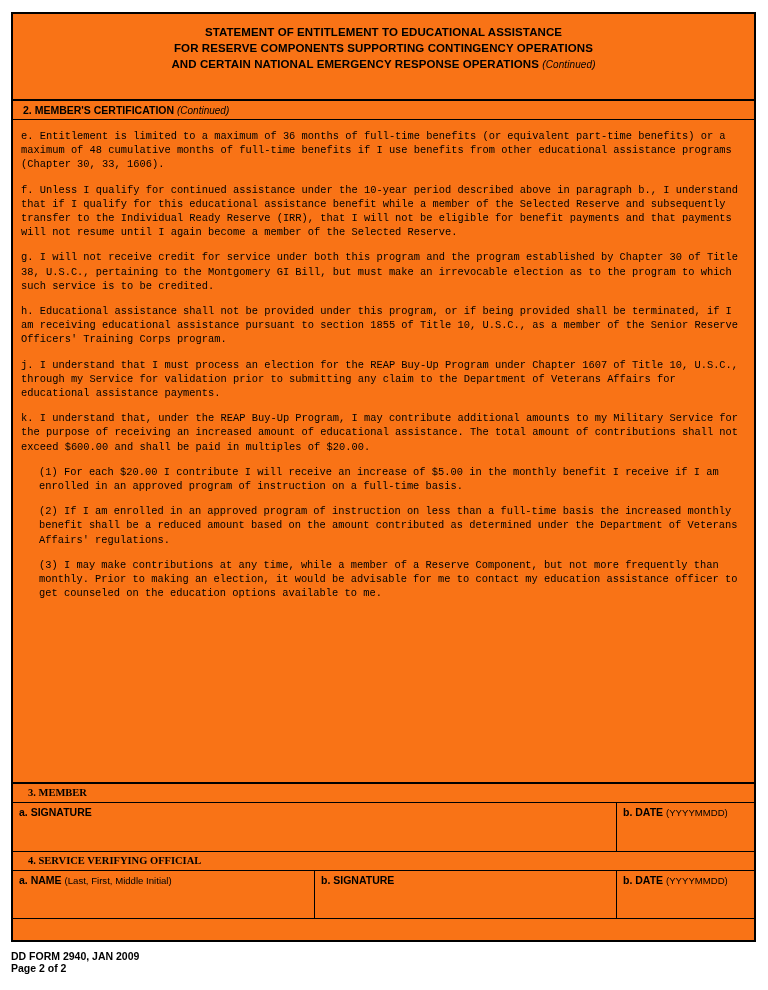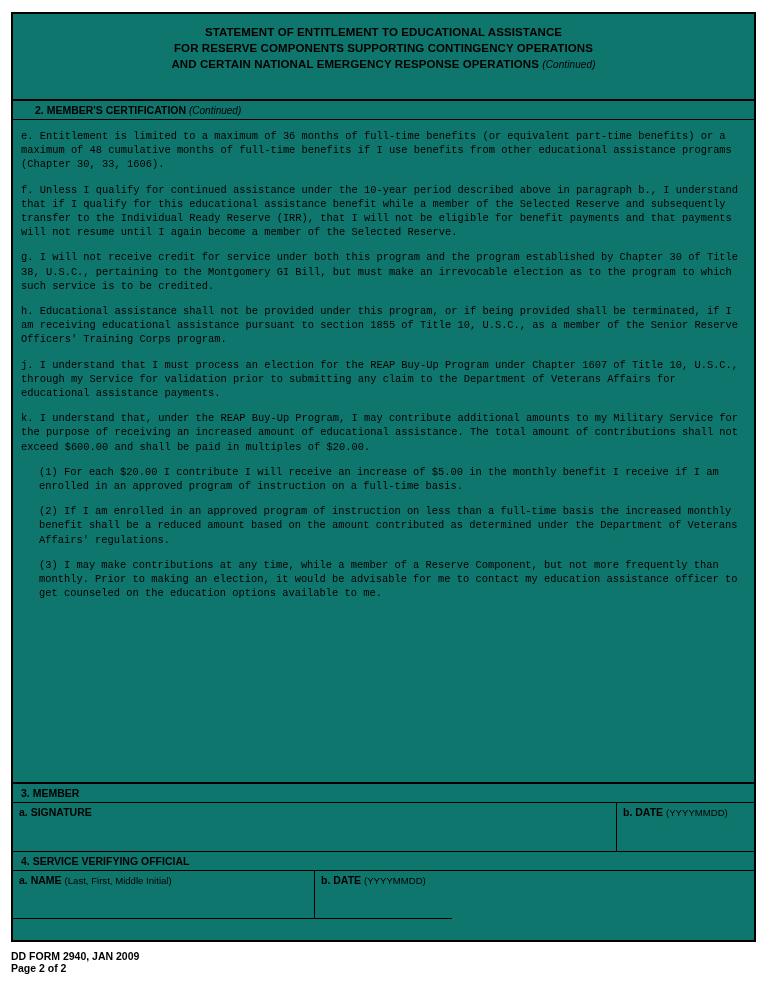--- a/index.html
+++ b/index.html
@@ -24,21 +24,21 @@
 
   
   .form-frame {
     position: absolute;
     left: 11px;
     top: 12px;
     width: 745px;
     height: 930px;
     border: 2px solid #000;
     box-sizing: border-box;
-    background: #0f766e;
+    background: #f97316;
   }
 
   
   .title-block {
     border-bottom: 2px solid #000;
     height: 87px;
     box-sizing: border-box;
     padding-top: 10px;
     text-align: center;
   }
@@ -50,21 +50,21 @@
   }
   .cont-note {
     font-weight: normal;
     font-style: italic;
     font-size: 10px;
   }
 
   
   .section-bar {
     border-bottom: 1px solid #000;
-    padding: 3px 5px 3px 22px;
+    padding: 3px 5px 3px 10px;
     font-size: 10.5px;
     font-weight: bold;
     box-sizing: border-box;
   }
   .section-bar .ital {
     font-weight: normal;
     font-style: italic;
     font-size: 10px;
   }
 
@@ -92,23 +92,24 @@
     border-top: 2px solid #000;
   }
   .row {
     display: flex;
     box-sizing: border-box;
   }
   .band {
     border-bottom: 1px solid #000;
     font-size: 10.5px;
     font-weight: bold;
-    padding: 3px 6px 3px 8px;
+    padding: 3px 6px 3px 15px;
     box-sizing: border-box;
     width: 100%;
+    font-family: Liberation Serif, serif;
   }
   .cell {
     box-sizing: border-box;
     border-bottom: 1px solid #000;
     padding: 3px 6px 3px 6px;
     font-size: 10.5px;
     font-weight: bold;
     position: relative;
   }
   .cell .hint {
@@ -184,20 +185,23 @@
 
       <div class="row">
         <div class="band h-band">4. SERVICE VERIFYING OFFICIAL</div>
       </div>
 
       <div class="row">
         <div class="cell vdiv h-last" style="width:302px;">
           <span>a. NAME</span>
           <span class="hint">(Last, First, Middle Initial)</span>
         </div>
+        <div class="cell vdiv h-last" style="width:302px;">
+          <span>b. SIGNATURE</span>
+        </div>
         <div class="cell h-last" style="width:137px;">
           <span>b. DATE</span>
           <span class="hint">(YYYYMMDD)</span>
         </div>
       </div>
 
       <div class="row">
         <div class="cell h-blank" style="width:741px;border-bottom:none;"></div>
       </div>
 

